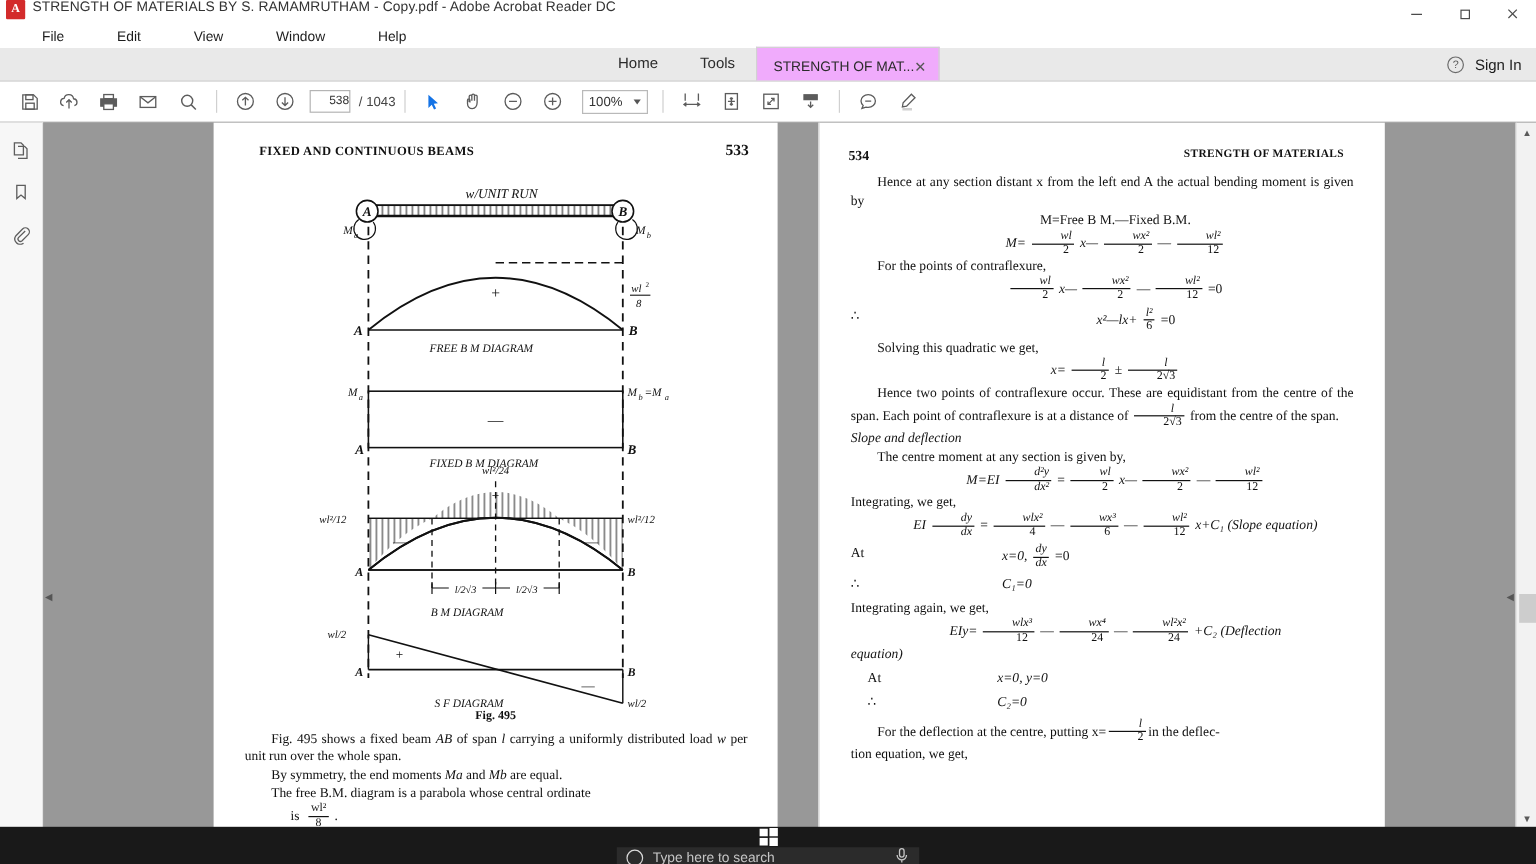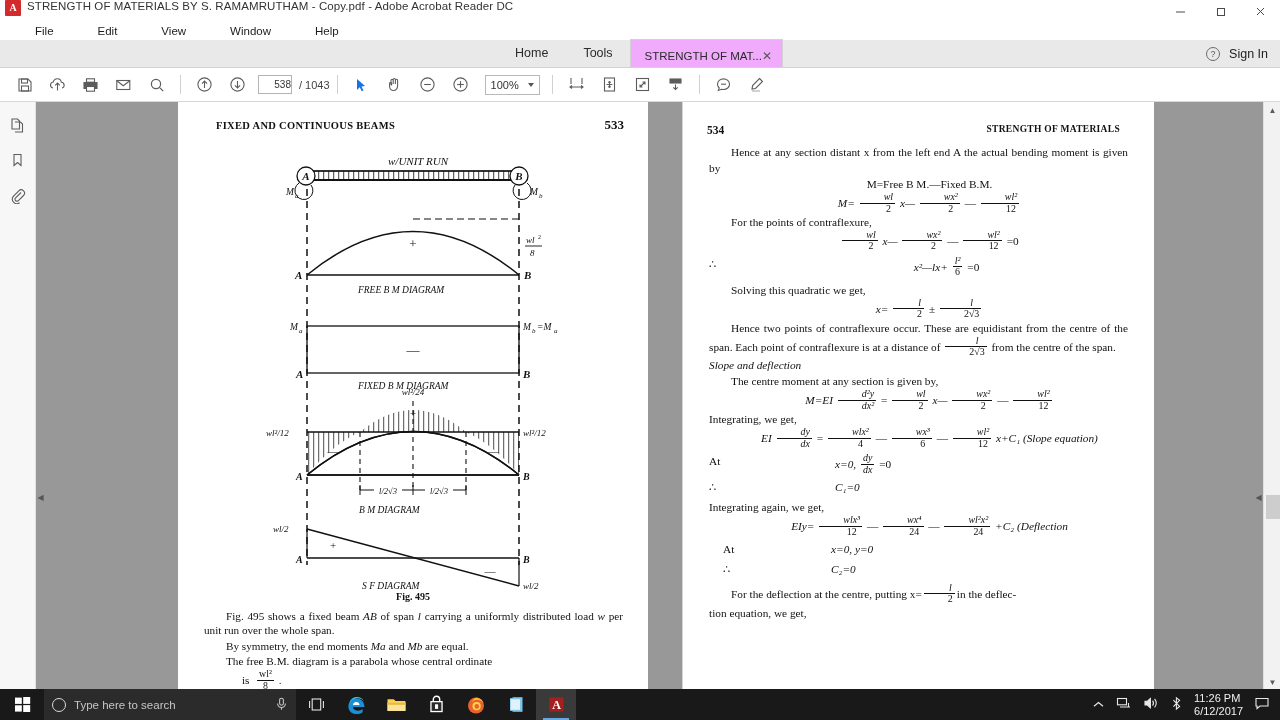--- a/index.html
+++ b/index.html
@@ -158,21 +158,21 @@
   }
   .panehandle-l{
     position:absolute; left:36px; top:385px; width:9px; height:20px;
     display:flex; align-items:center; justify-content:center; color:#555; font-size:8px;
     z-index:5;
   }
 
   
   .taskbar{
     position:absolute; left:0; bottom:0; width:1280px; height:31px;
-    background:#191919; display:flex; align-items:center;
+    background:#191919; display:flex; align-items:center;flex-direction:column;
   }
   .startbtn{ width:44px;height:31px;display:flex;align-items:center;justify-content:center; }
   .searchbox{
     width:252px;height:31px;background:#2b2b2b;display:flex;align-items:center;
     gap:8px;padding:0 8px;color:#c6c6c6;font-size:11.5px;
   }
   .searchcirc{ width:14px;height:14px;border:1.4px solid #dadada;border-radius:50%; flex:none;}
   .taskicon{ width:40px;height:31px;display:flex;align-items:center;justify-content:center;position:relative; }
   .taskicon.active:after{
     content:""; position:absolute; bottom:0; left:7px; right:7px; height:2px; background:#6aa6e0;
@@ -600,20 +600,21 @@
           <span class="ital">EIy=</span>
           <span class="frac"><span class="n ital">wlx³</span><span class="d">12</span></span>
           <span>—</span>
           <span class="frac"><span class="n ital">wx⁴</span><span class="d">24</span></span>
           <span>—</span>
           <span class="frac"><span class="n ital">wl²x²</span><span class="d">24</span></span>
           <span class="ital">+C₂</span>
           <span class="ital">(Deflection</span>
         </p>
 
+        <p class="noind ital">equation)</p>
 
         <div class="eq-l">
           <span class="lab" style="padding-left:14px">At</span>
           <span class="bd ital" style="padding-left:66px">x=0, y=0</span>
         </div>
 
         <div class="eq-l">
           <span class="lab" style="padding-left:14px">∴</span>
           <span class="bd ital" style="padding-left:66px">C₂=0</span>
         </div>

